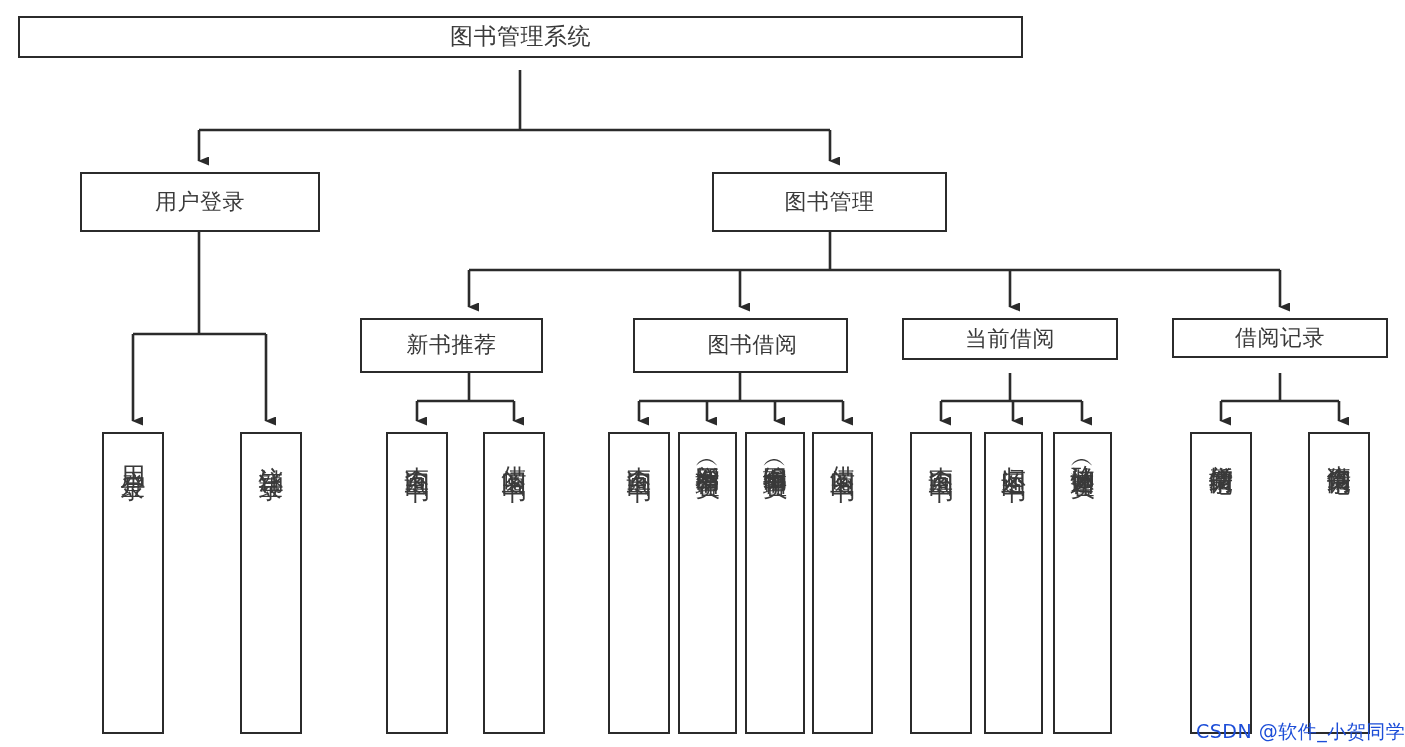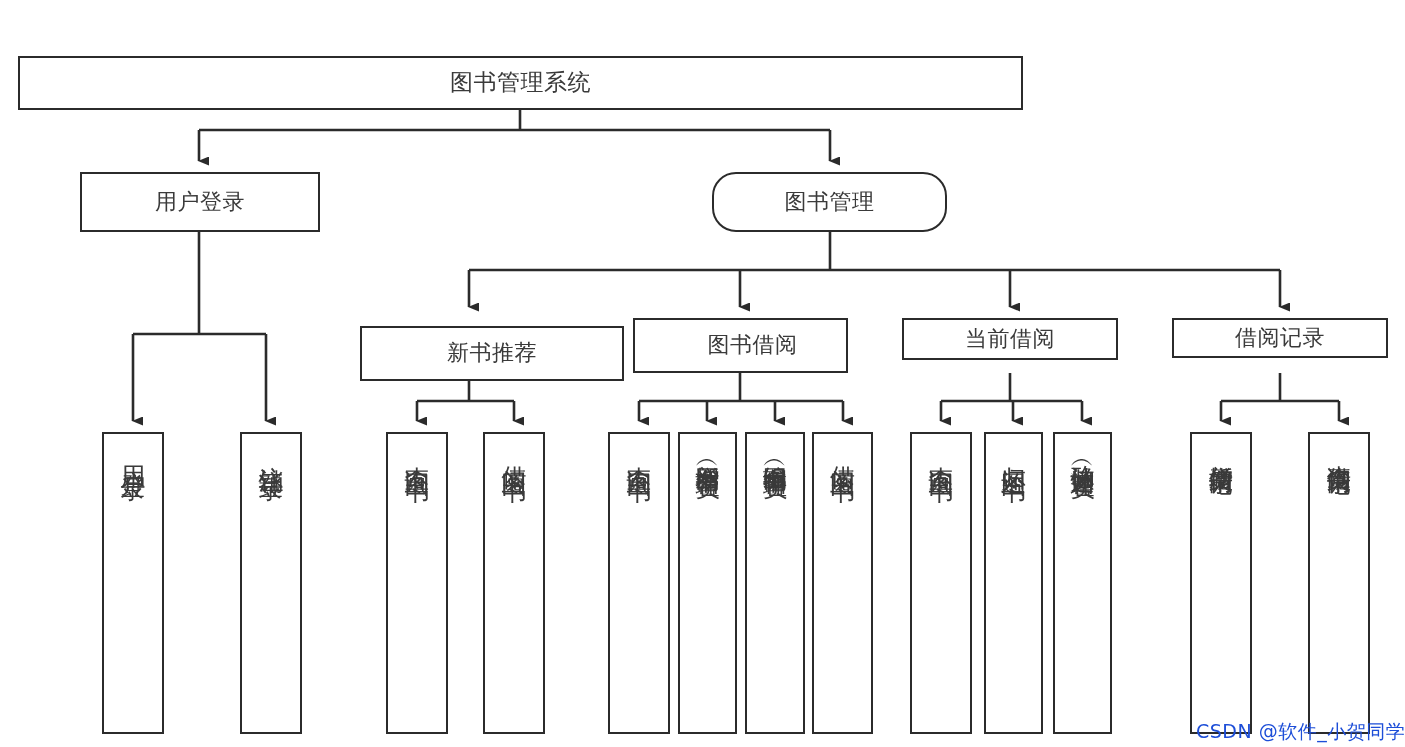--- a/index.html
+++ b/index.html
@@ -125,32 +125,32 @@
       <path d="M 1013,401 L 1013,421" marker-end="url(#arrowhead)"></path>
       <path d="M 1082,401 L 1082,421" marker-end="url(#arrowhead)"></path>
 
       <path d="M 1280,373 L 1280,401"></path>
       <path d="M 1221,401 L 1339,401"></path>
       <path d="M 1221,401 L 1221,421" marker-end="url(#arrowhead)"></path>
       <path d="M 1339,401 L 1339,421" marker-end="url(#arrowhead)"></path>
     </g>
   </svg>
 
-  <div class="node node-root" style="left: 18px; top: 16px; width: 1005px; height: 54px; margin-top: 40px;">
+  <div class="node node-root" style="left: 18px; top: 16px; width: 1005px; height: 42px;">
     <span class="node-label">图书管理系统</span>
   </div>
 
   <div class="node node-l1" style="left: 80px; top: 172px; width: 240px; height: 60px;">
     <span class="node-label">用户登录</span>
   </div>
-  <div class="node node-l1" style="left: 712px; top: 172px; width: 235px; height: 60px; border-radius: 24px;">
+  <div class="node node-l1" style="left: 712px; top: 172px; width: 235px; height: 60px;">
     <span class="node-label">图书管理</span>
   </div>
 
-  <div class="node node-l2" style="left: 360px; top: 326px; width: 264px; height: 55px;">
+  <div class="node node-l2" style="left: 360px; top: 318px; width: 183px; height: 55px;">
     <span class="node-label">新书推荐</span>
   </div>
   <div class="node node-l2" style="left: 633px; top: 318px; width: 215px; height: 55px; padding-left: 24px;">
     <span class="node-label">图书借阅</span>
   </div>
   <div class="node node-l2" style="left: 902px; top: 318px; width: 216px; height: 42px;">
     <span class="node-label">当前借阅</span>
   </div>
   <div class="node node-l2" style="left: 1172px; top: 318px; width: 216px; height: 40px; font-family: Liberation Serif, serif;">
     <span class="node-label">借阅记录</span>

